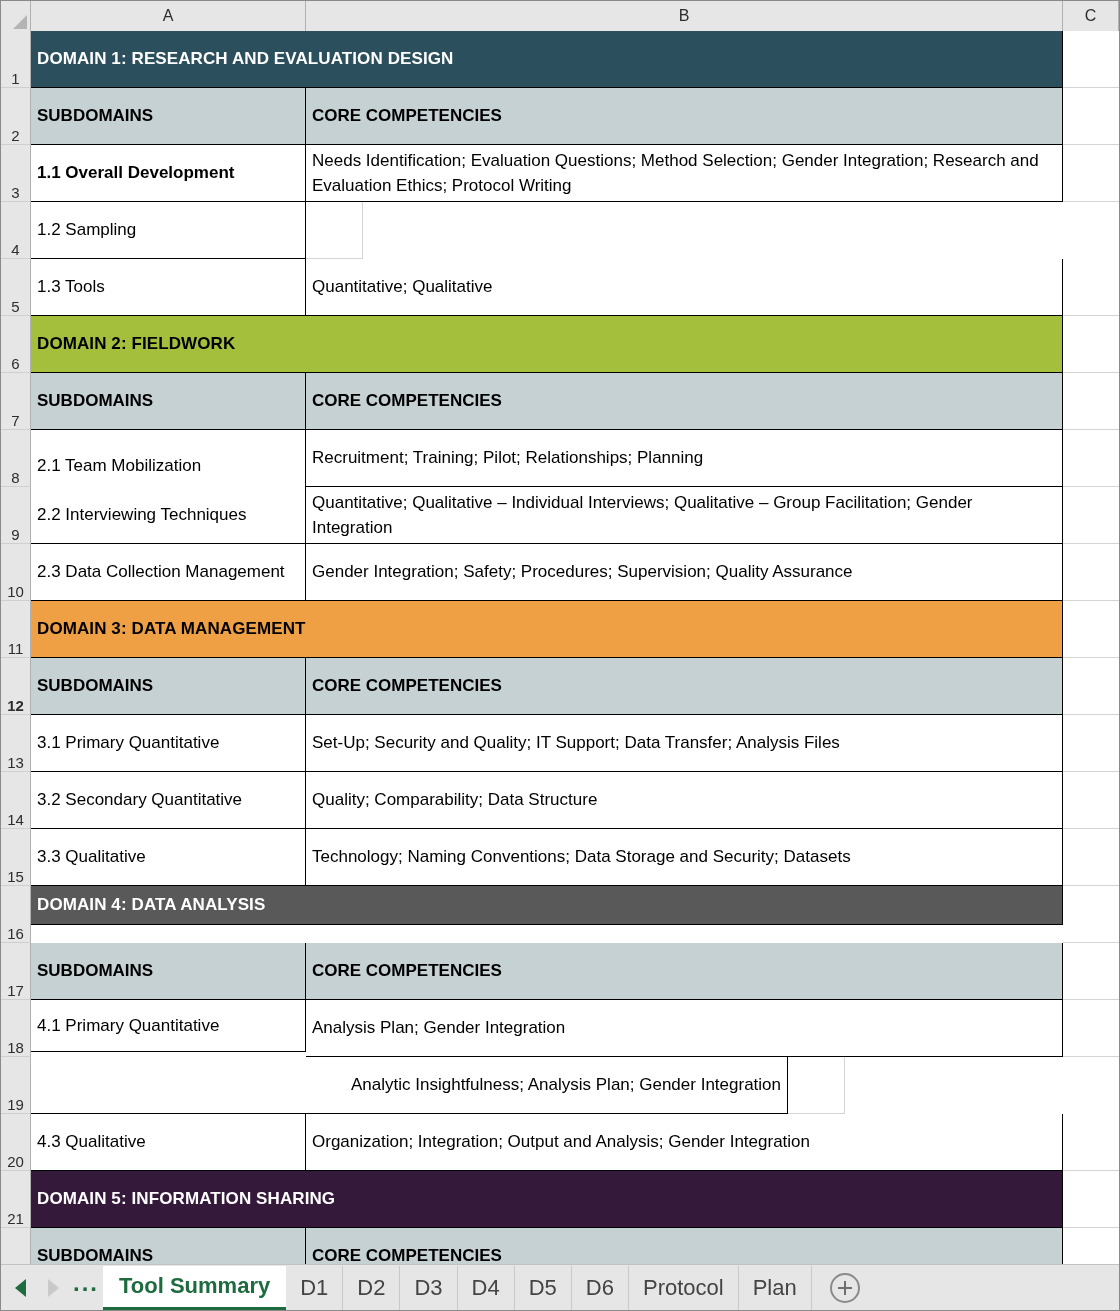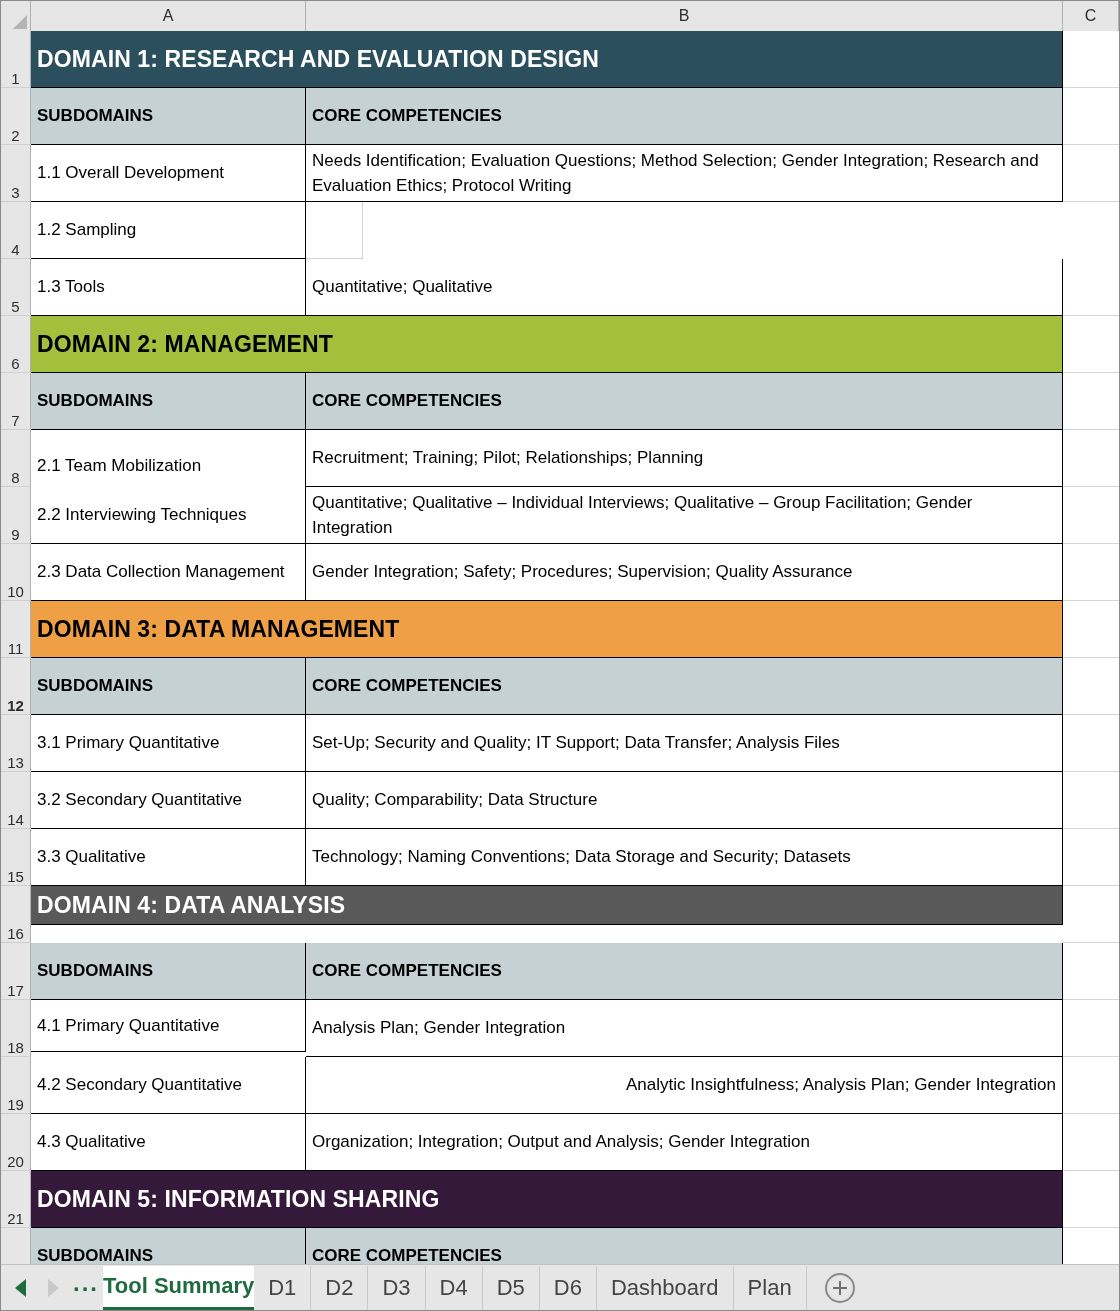--- a/index.html
+++ b/index.html
@@ -101,21 +101,21 @@
     background: #ffffff;
   }
 
   
   .banner {
     width: 1032px;
     min-width: 1032px;
     display: flex;
     align-items: center;
     font-weight: bold;
-    font-size: 23px;
+    font-size: 17px;
     letter-spacing: .1px;
     padding: 0 0 0 6px;
     border-right: 1px solid #000000;
     border-bottom: 1px solid #000000;
   }
   .banner.d1 { background: #2b4f5c; color: #ffffff; }
   .banner.d2 { background: #a4bf3c; color: #000000; }
   .banner.d3 { background: #f0a044; color: #000000; }
   .banner.d4 { background: #595959; color: #ffffff; }
   .banner.d5 { background: #34193a; color: #ffffff; }
@@ -174,21 +174,21 @@
     border-right: 1px solid #c9c9c9;
     white-space: nowrap;
     cursor: pointer;
   }
   .tab.active {
     background: #ffffff;
     color: #1d6b3e;
     font-weight: bold;
     border-right: none;
     border-bottom: 3px solid #1d6b3e;
-    padding: 0 0;
+    padding: 0 16px;
   }
   .addsheet {
     width: 30px; height: 30px;
     margin-left: 18px;
     border: 2px solid #8a8a8a;
     border-radius: 50%;
     position: relative;
     cursor: pointer;
   }
   .addsheet:before, .addsheet:after {
@@ -221,38 +221,38 @@
           <div class="cell blankc" style="height: 57px;"></div>
         </div>
         <div class="grid-row" style="height: 57px;">
           <div class="row-head" style="height: 57px;">2</div>
           <div class="cell a subhead" style="height: 57px;">SUBDOMAINS</div>
           <div class="cell b subhead" style="height: 57px;">CORE COMPETENCIES</div>
           <div class="cell blankc" style="height: 57px;"></div>
         </div>
         <div class="grid-row" style="height: 57px;">
           <div class="row-head" style="height: 57px;">3</div>
-          <div class="cell a white" style="height: 57px;">1.1 Overall Development</div>
+          <div class="cell a white" style="height: 57px; font-weight: bold;">1.1 Overall Development</div>
           <div class="cell b white" style="height: 57px;">Needs Identification; Evaluation Questions; Method Selection; Gender Integration; Research and Evaluation Ethics; Protocol Writing</div>
           <div class="cell blankc" style="height: 57px;"></div>
         </div>
         <div class="grid-row" style="height: 57px;">
           <div class="row-head" style="height: 57px;">4</div>
           <div class="cell a white" style="height: 57px;">1.2 Sampling</div>
           <div class="cell blankc" style="height: 57px;"></div>
         </div>
         <div class="grid-row" style="height: 57px;">
           <div class="row-head" style="height: 57px;">5</div>
           <div class="cell a white" style="height: 57px;">1.3 Tools</div>
           <div class="cell b white" style="height: 57px;">Quantitative; Qualitative</div>
           <div class="cell blankc" style="height: 57px;"></div>
         </div>
         <div class="grid-row" style="height: 57px;">
           <div class="row-head" style="height: 57px;">6</div>
-          <div class="banner d2" style="height: 57px;">DOMAIN 2: MANAGEMENT</div>
+          <div class="banner d2" style="height: 57px;">DOMAIN 2: FIELDWORK</div>
           <div class="cell blankc" style="height: 57px;"></div>
         </div>
         <div class="grid-row" style="height: 57px;">
           <div class="row-head" style="height: 57px;">7</div>
           <div class="cell a subhead" style="height: 57px;">SUBDOMAINS</div>
           <div class="cell b subhead" style="height: 57px;">CORE COMPETENCIES</div>
           <div class="cell blankc" style="height: 57px;"></div>
         </div>
         <div class="grid-row" style="height: 57px;">
           <div class="row-head" style="height: 57px;">8</div>
@@ -313,21 +313,20 @@
           <div class="cell blankc" style="height: 57px;"></div>
         </div>
         <div class="grid-row" style="height: 57px;">
           <div class="row-head" style="height: 57px;">18</div>
           <div class="cell a white" style="height: 52px;">4.1 Primary Quantitative</div>
           <div class="cell b white" style="height: 57px;">Analysis Plan; Gender Integration</div>
           <div class="cell blankc" style="height: 57px;"></div>
         </div>
         <div class="grid-row" style="height: 57px;">
           <div class="row-head" style="height: 57px;">19</div>
-          <div class="cell a white" style="height: 57px;">4.2 Secondary Quantitative</div>
           <div class="cell b white" style="height: 57px; text-align: right;">Analytic Insightfulness; Analysis Plan; Gender Integration</div>
           <div class="cell blankc" style="height: 57px;"></div>
         </div>
         <div class="grid-row" style="height: 57px;">
           <div class="row-head" style="height: 57px;">20</div>
           <div class="cell a white" style="height: 57px;">4.3 Qualitative</div>
           <div class="cell b white" style="height: 57px;">Organization; Integration; Output and Analysis; Gender Integration</div>
           <div class="cell blankc" style="height: 57px;"></div>
         </div>
         <div class="grid-row" style="height: 57px;">
@@ -351,19 +350,19 @@
     </div>
     <div class="ellipsis">...</div>
     <div id="tabs-container" style="display:flex;align-items:center;">
         <div class="tab active">Tool Summary</div>
         <div class="tab">D1</div>
         <div class="tab">D2</div>
         <div class="tab">D3</div>
         <div class="tab">D4</div>
         <div class="tab">D5</div>
         <div class="tab">D6</div>
-        <div class="tab">Dashboard</div>
+        <div class="tab">Protocol</div>
         <div class="tab">Plan</div>
       </div>
     <div class="addsheet"></div>
   </div>
 
 </div>
 
 </body></html>

